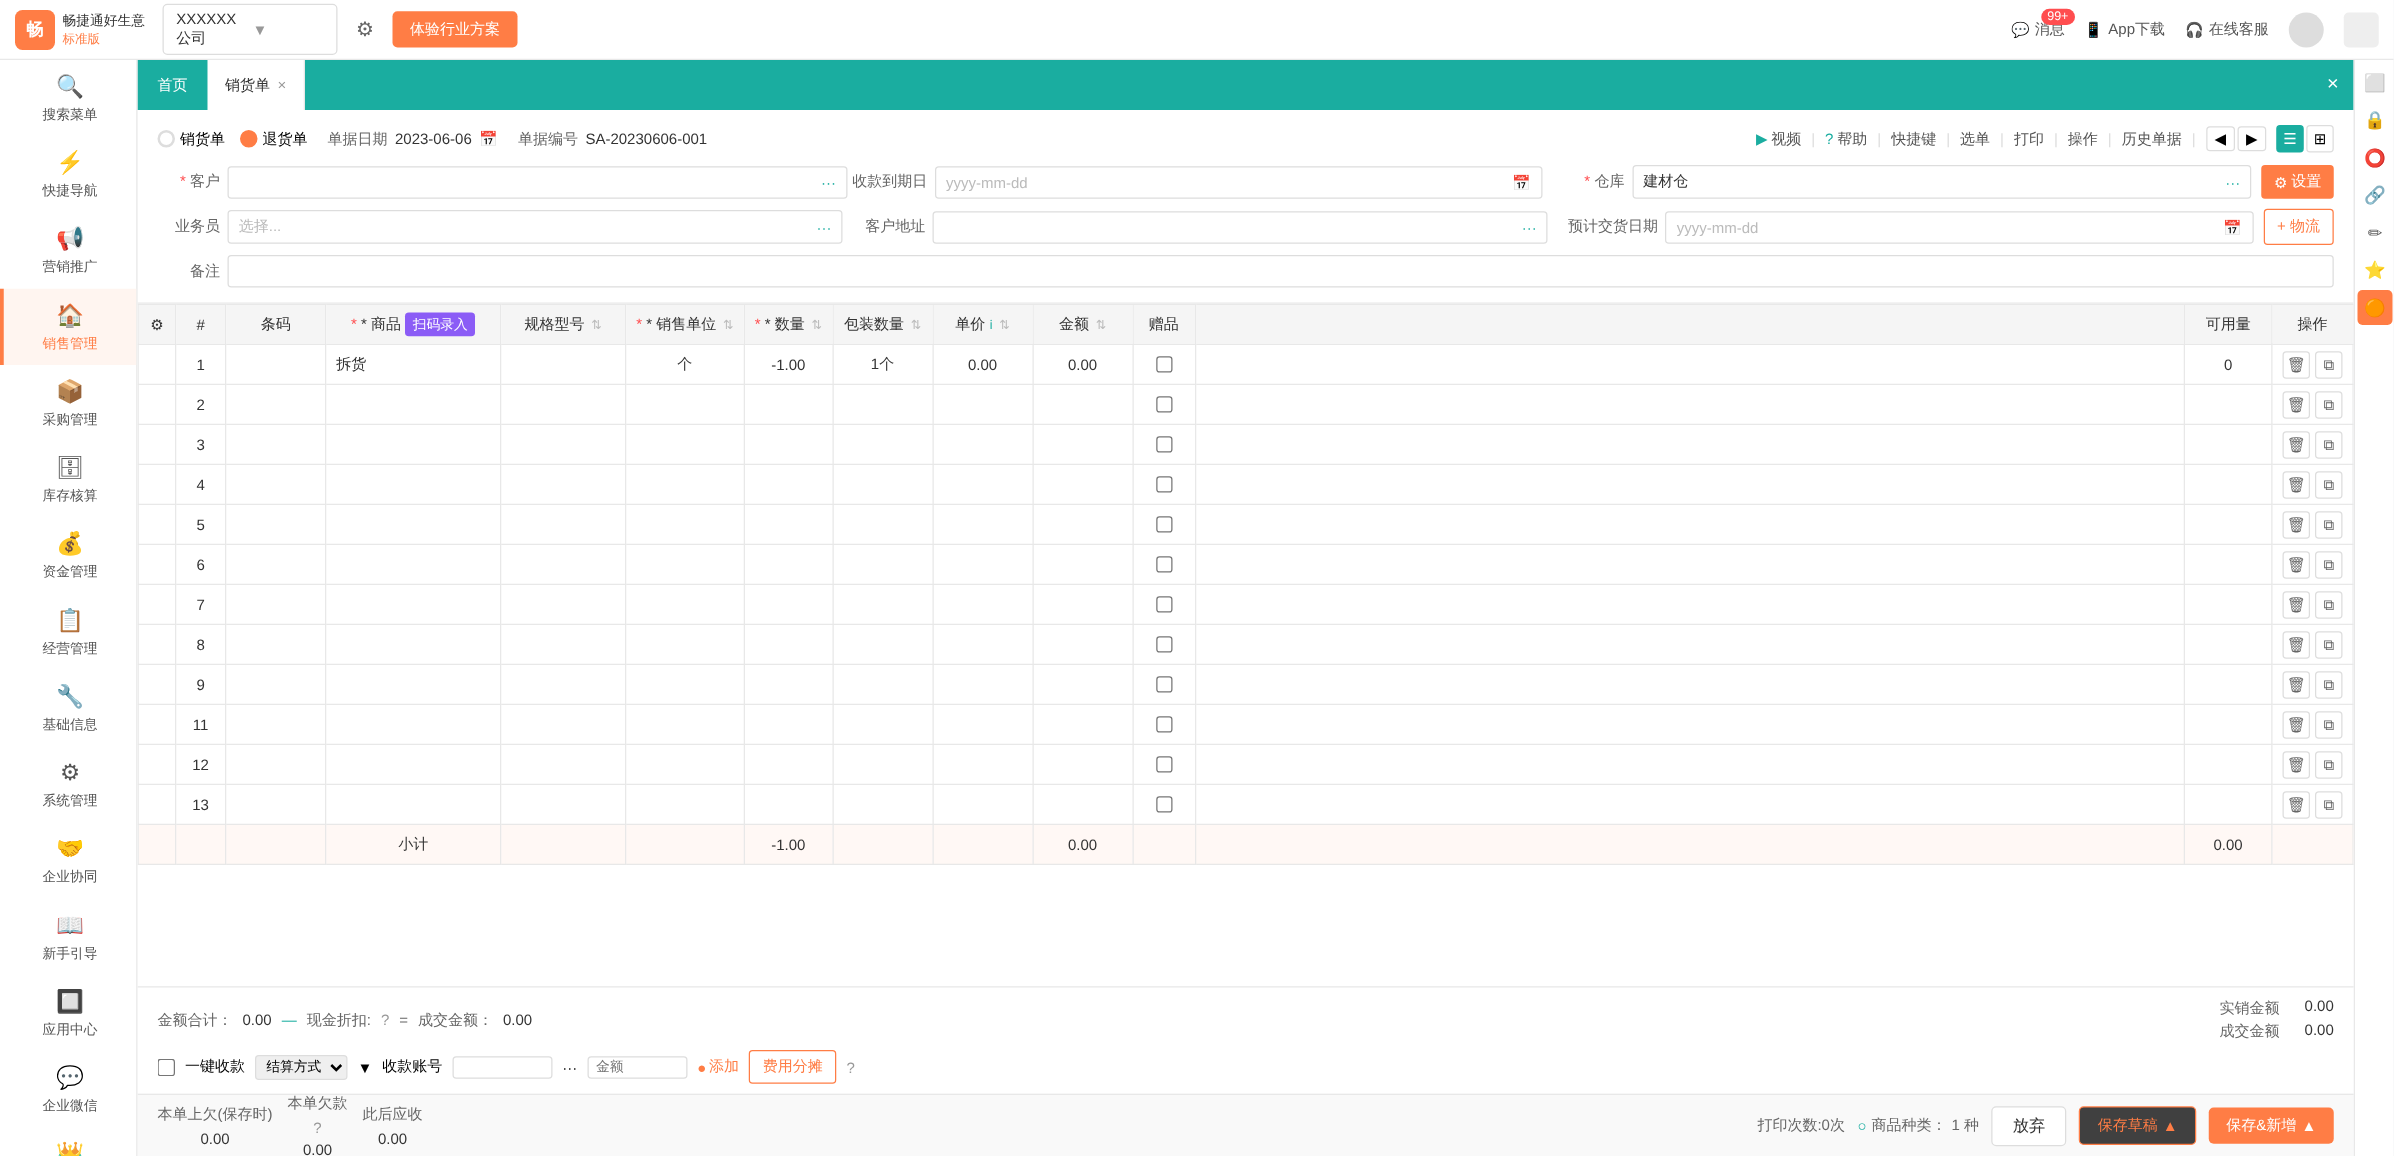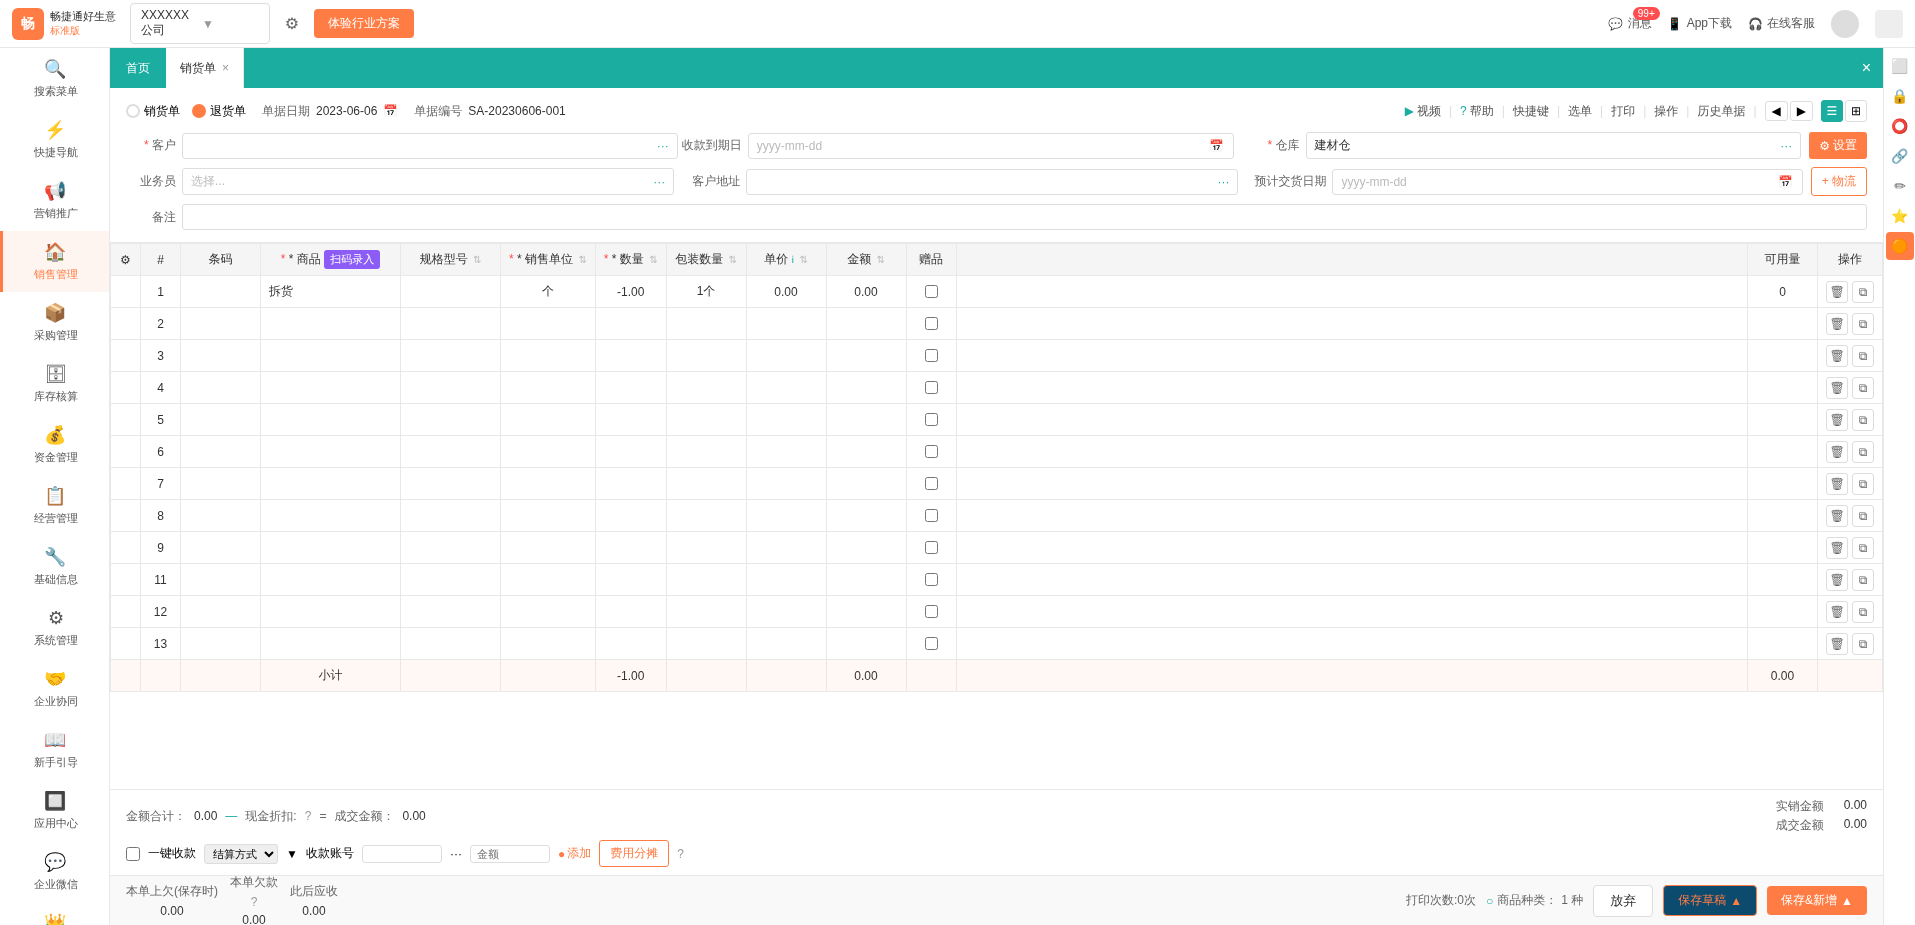--- a/index.html
+++ b/index.html
@@ -116,21 +116,21 @@
 
     
     .footer-bar { display: flex; align-items: center; background: #f9f9f9; border-top: 1px solid #e8e8e8; padding: 8px 16px; flex-shrink: 0; height: 50px; }
     .footer-stats { display: flex; align-items: center; gap: 12px; color: #666; font-size: 12px; }
     .footer-stat { display: flex; align-items: center; gap: 4px; flex-direction: column; }
     .footer-stat-val { color: #333; }
     .footer-right { margin-left: auto; display: flex; align-items: center; gap: 10px; }
     .print-info { color: #666; }
     .product-type { display: flex; align-items: center; gap: 4px; color: #666; }
     .discard-btn { border: 1px solid #ddd; background: #fff; border-radius: 4px; padding: 6px 16px; cursor: pointer; color: #333; font-size: 13px; }
-    .save-draft-btn { border: 1px solid #ff7d45; background: #0c4a6e; border-radius: 4px; padding: 6px 14px; cursor: pointer; color: #ff7d45; font-size: 13px; display: flex; align-items: center; gap: 4px; }
+    .save-draft-btn { border: 1px solid #ff7d45; background: #404040; border-radius: 4px; padding: 6px 14px; cursor: pointer; color: #ff7d45; font-size: 13px; display: flex; align-items: center; gap: 4px; }
     .save-new-btn { background: #ff7d45; border: none; border-radius: 4px; padding: 6px 14px; cursor: pointer; color: #fff; font-size: 13px; display: flex; align-items: center; gap: 4px; }
     .right-sidebar { width: 32px; background: #fff; border-left: 1px solid #e8e8e8; display: flex; flex-direction: column; gap: 2px; padding: 4px 2px; flex-shrink: 0; }
     .rs-item { width: 28px; height: 28px; display: flex; align-items: center; justify-content: center; cursor: pointer; border-radius: 4px; color: #666; font-size: 14px; }
     .rs-item.orange { background: #ff7d45; color: #fff; }
     .form-area-wrapper { display: flex; flex-direction: column; overflow: hidden; flex: 1; }
     .content-inner { flex: 1; display: flex; flex-direction: column; overflow: hidden; position: relative; }
 
     
     ::-webkit-scrollbar { width: 6px; height: 6px; }
     ::-webkit-scrollbar-thumb { background: #ddd; border-radius: 3px; }

